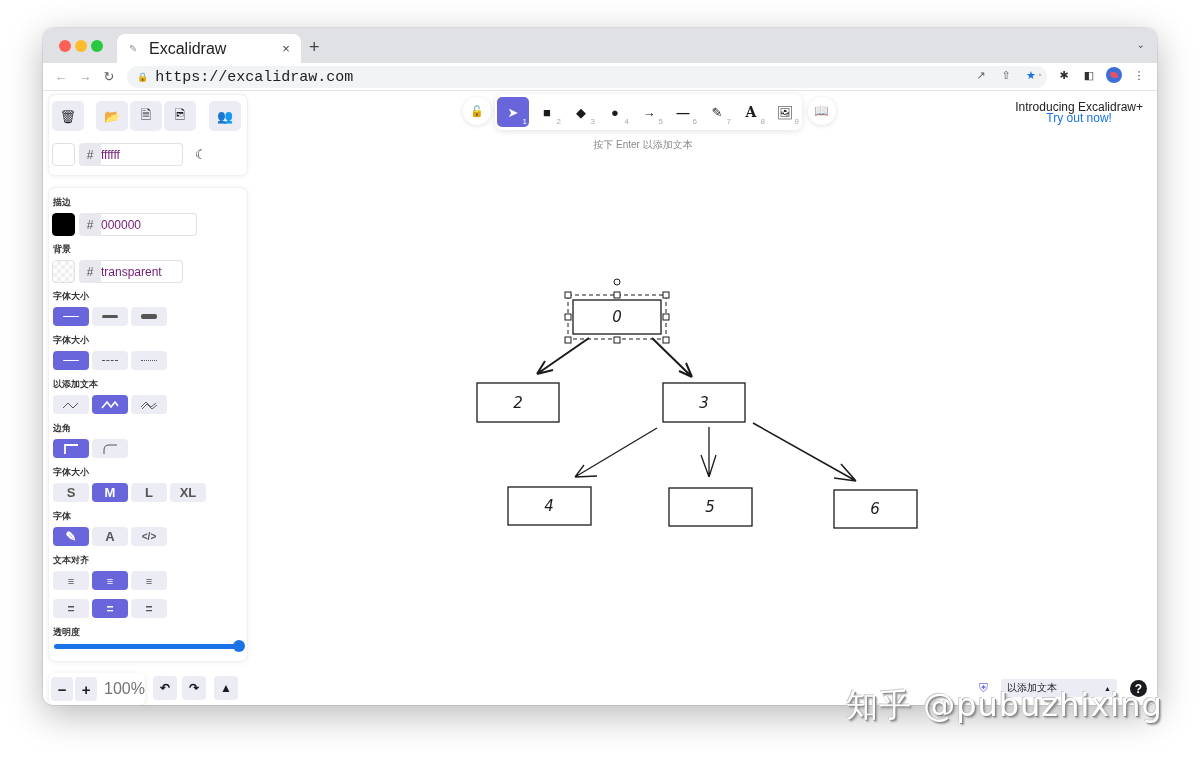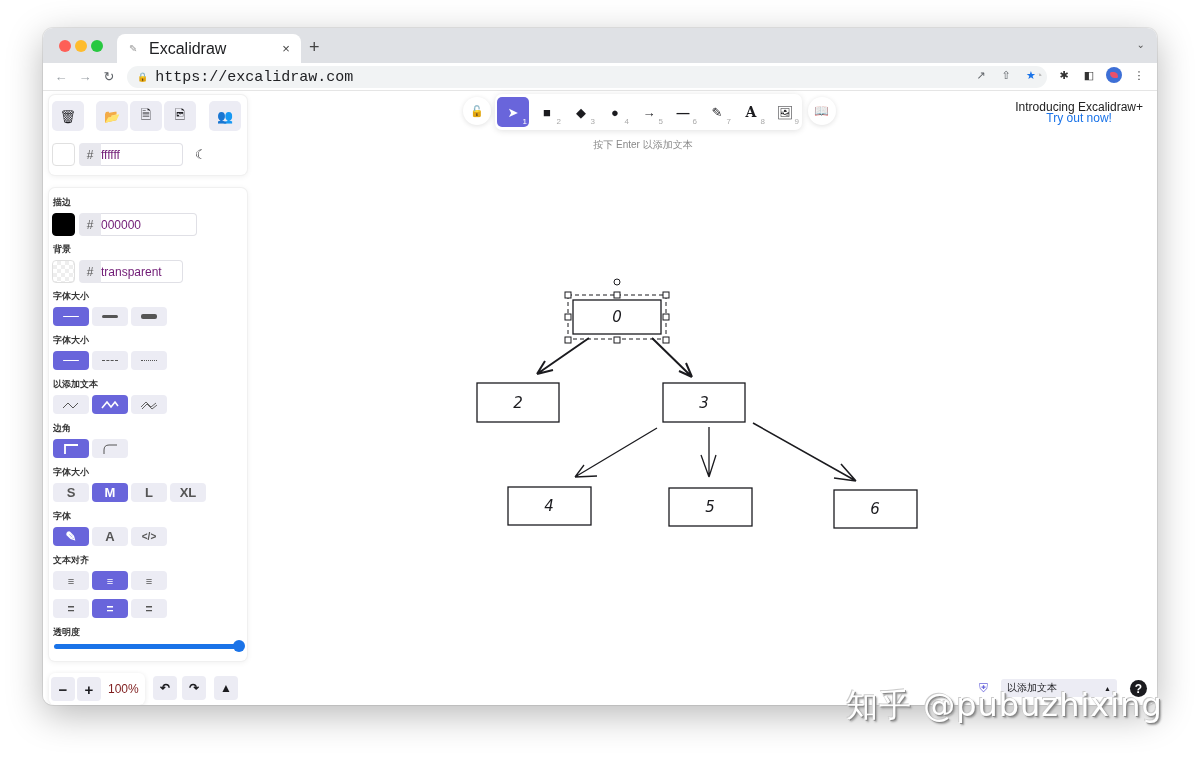--- a/index.html
+++ b/index.html
@@ -61,21 +61,21 @@
   .tool.sel { background: #6965db; color: #fff; }
   .tool-key { position: absolute; right: 2px; bottom: 1px; font-size: 8px; color: #aaa; }
   .tool.sel .tool-key { color: #fff; }
   .library-btn { position: absolute; left: 765px; top: 5px; width: 28px; height: 28px; border-radius: 50%; background: #fff; box-shadow: 0 1px 5px rgba(0,0,0,0.12); display: flex; align-items: center; justify-content: center; font-size: 12px; cursor: pointer; }
   .hint { position: absolute; left: 0; width: 1210px; top: 46px; text-align: center; font-size: 10px; color: #888; }
   .promo { position: absolute; right: 14px; top: 10px; text-align: center; font-size: 12px; color: #222; line-height: 11px; }
   .promo-link { color: #1a73e8; cursor: pointer; display: block; }
   
   .zoom-group { position: absolute; left: 6px; top: 581px; width: 96px; height: 32px; border-radius: 6px; background: #fff; box-shadow: 0 1px 5px rgba(0,0,0,0.1); display: flex; align-items: center; padding-left: 2px; gap: 2px; }
   .zbtn { width: 24px; height: 24px; border-radius: 4px; background: #ececf4; display: flex; align-items: center; justify-content: center; font-size: 15px; font-weight: bold; color: #1b1b1f; cursor: pointer; }
-  .zoom-val { font-size: 12px; color: #7f1d1d; margin-left: 5px; }
+  .zoom-val { font-size: 16px; color: #737373; margin-left: 5px; }
   .sq-btn { position: absolute; top: 584px; width: 24px; height: 24px; border-radius: 4px; background: #ececf4; display: flex; align-items: center; justify-content: center; font-size: 12px; font-weight: bold; color: #1b1b1f; cursor: pointer; }
   .shield { position: absolute; left: 936px; top: 589px; width: 14px; height: 15px; font-size: 12px; color: #6965db; }
   .lang-select { position: absolute; left: 958px; top: 587px; width: 116px; height: 18px; border-radius: 3px; background: #ececf4; display: flex; align-items: center; padding: 0 6px; font-size: 10px; color: #1b1b1f; cursor: pointer; }
   .lang-caret { margin-left: auto; font-size: 7px; }
   .help { position: absolute; left: 1087px; top: 588px; width: 17px; height: 17px; border-radius: 50%; background: #1b1b1f; color: #fff; font-size: 12px; font-weight: bold; display: flex; align-items: center; justify-content: center; cursor: pointer; }
   .canvas-svg { position: absolute; left: 0; top: 0; }
   .watermark { position: absolute; left: 846px; top: 684px; font-size: 32px; color: #fff; font-family: "DejaVu Sans", sans-serif; text-shadow: 1px 1px 0 #888, 2px 2px 2px #999, -1px -1px 0 #ccc; letter-spacing: 1px; white-space: nowrap; }
 </style>
 </head>
 <body>

